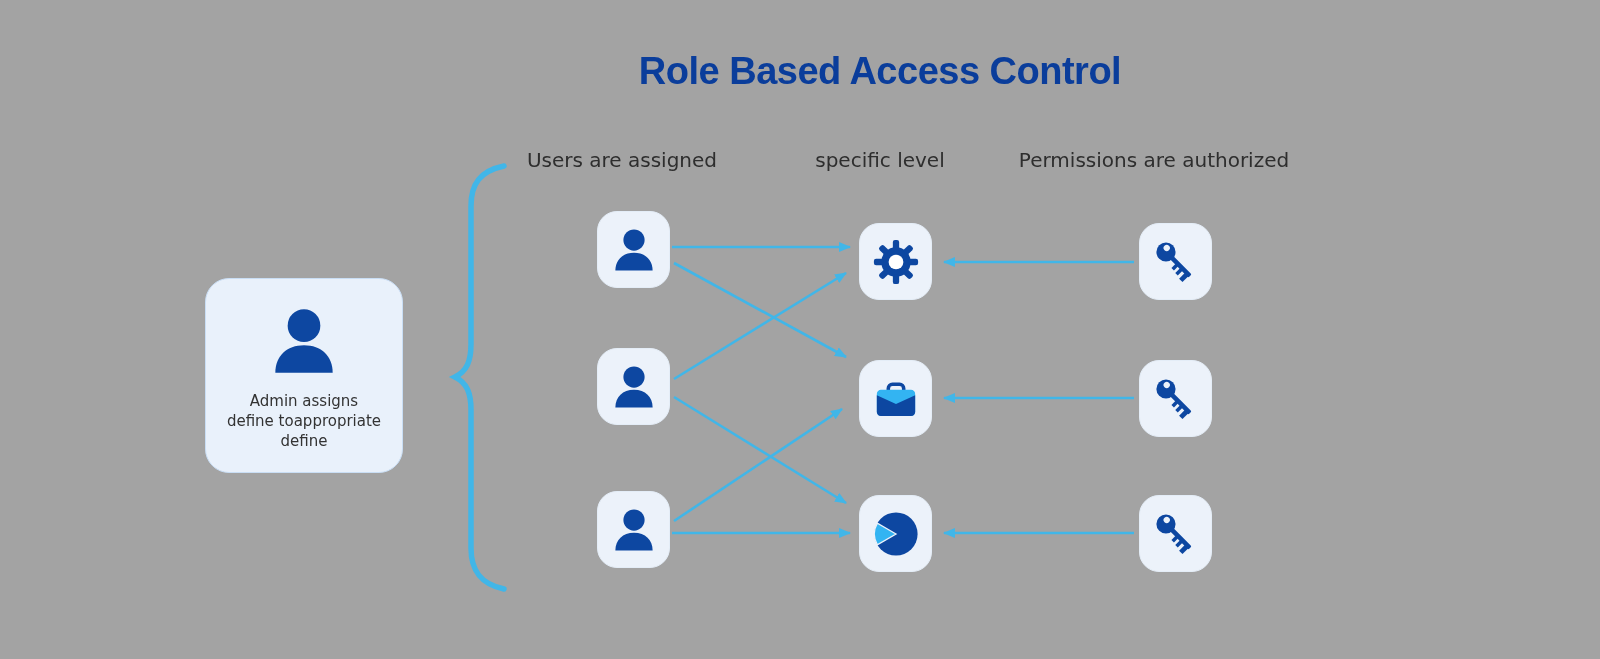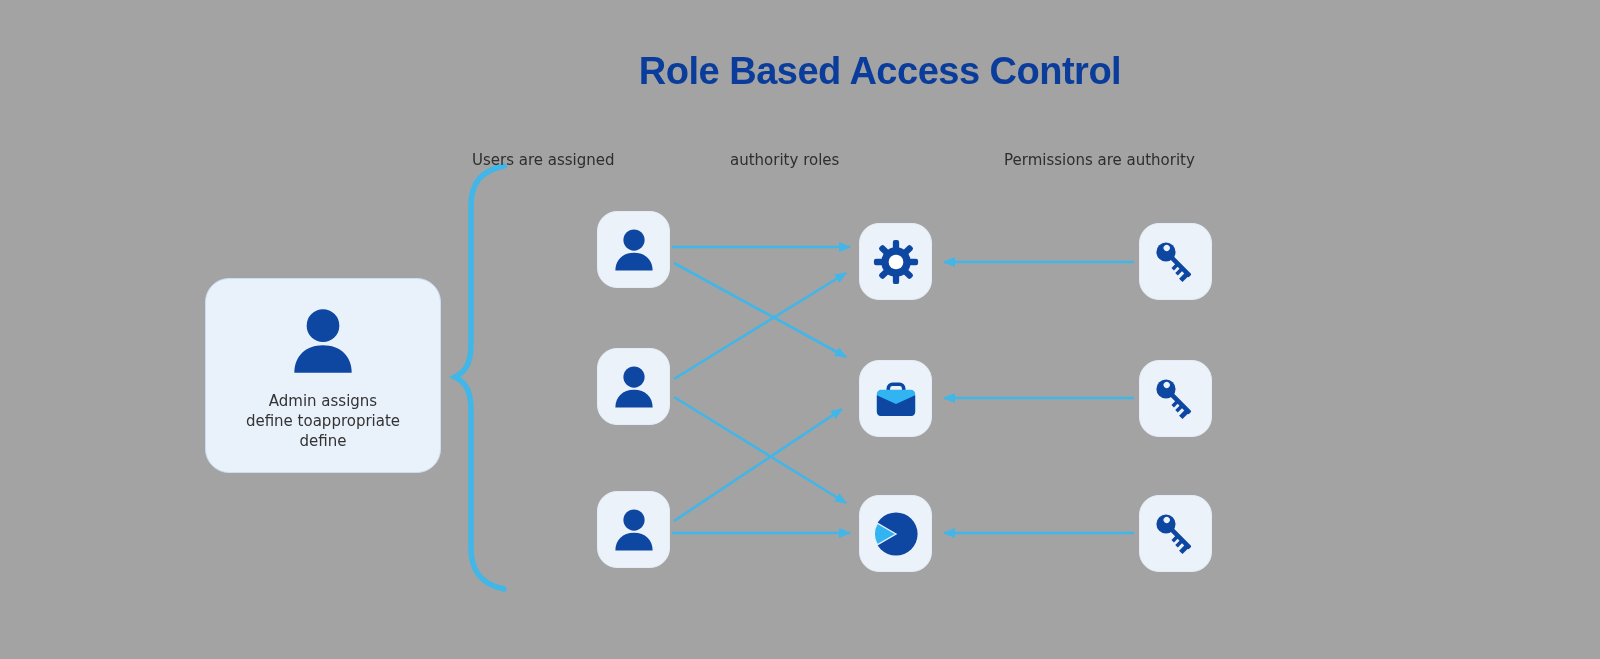--- a/index.html
+++ b/index.html
@@ -6,34 +6,34 @@
   #canvas{
     position:relative;width:1600px;height:659px;background:#a3a3a3;overflow:hidden;
     font-family:"DejaVu Sans",sans-serif;
   }
   .title{
     position:absolute;left:880px;top:50px;transform:translateX(-50%);
     font-family:"Liberation Sans",sans-serif;font-size:38px;font-weight:700;
     letter-spacing:-0.5px;color:#0a3d9b;white-space:nowrap;
   }
   .col-heading{
-    position:absolute;top:150px;width:300px;
-    font-size:15px;line-height:21px;color:#2e2e2e;
+    position:absolute;top:150px;width:300px;text-align:center;
+    font-size:20px;line-height:21px;color:#2e2e2e;
   }
   #heading-users{left:472px;}
   #heading-roles{left:730px;}
   #heading-permissions{left:1004px;}
   .tile{
     position:absolute;width:73px;height:77px;border-radius:20px;
     background:#ecf2fa;border:1px solid #e4edf7;box-sizing:border-box;
     display:flex;align-items:center;justify-content:center;
   }
   .tile svg{display:block;}
   .admin-panel{
-    position:absolute;left:205px;top:278px;width:236px;height:195px;
+    position:absolute;left:205px;top:278px;width:198px;height:195px;
     background:#e9f1fb;border:1.5px solid #c9def5;border-radius:24px;
     box-sizing:border-box;display:flex;flex-direction:column;align-items:center;
     padding-top:22px;
   }
   .admin-text{
     margin-top:6px;text-align:center;font-size:15px;line-height:20px;color:#333333;
   }
   #edge-layer{position:absolute;left:0;top:0;width:1600px;height:659px;pointer-events:none;}
   .edge{stroke:#41b6e8;stroke-width:2.6;fill:none;}
   .brace{stroke:#41b6e8;stroke-width:5.5;fill:none;stroke-linecap:round;}
@@ -75,24 +75,24 @@
       <div>Admin assigns</div>
       <div>define toappropriate</div>
       <div>define</div>
     </div>
   </div>
 
   <div class="col-heading" id="heading-users">
     <div>Users are assigned</div>
   </div>
   <div class="col-heading" id="heading-roles">
-    <div>authority roles</div>
+    <div>specific level</div>
   </div>
   <div class="col-heading" id="heading-permissions">
-    <div>Permissions are authority</div>
+    <div>Permissions are authorized</div>
   </div>
 
   <div class="tile" style="left:597px;top:211px;">
     <span>
       <svg width="52" height="52" viewBox="0 0 24 24" fill="#0d47a1">
         <circle cx="12" cy="7.4" r="4.9"></circle>
         <path d="M12 13.3c-5.2 0-8.6 3.3-8.6 8.2h17.2c0-4.9-3.4-8.2-8.6-8.2z"></path>
       </svg>
     </span>
   </div>

